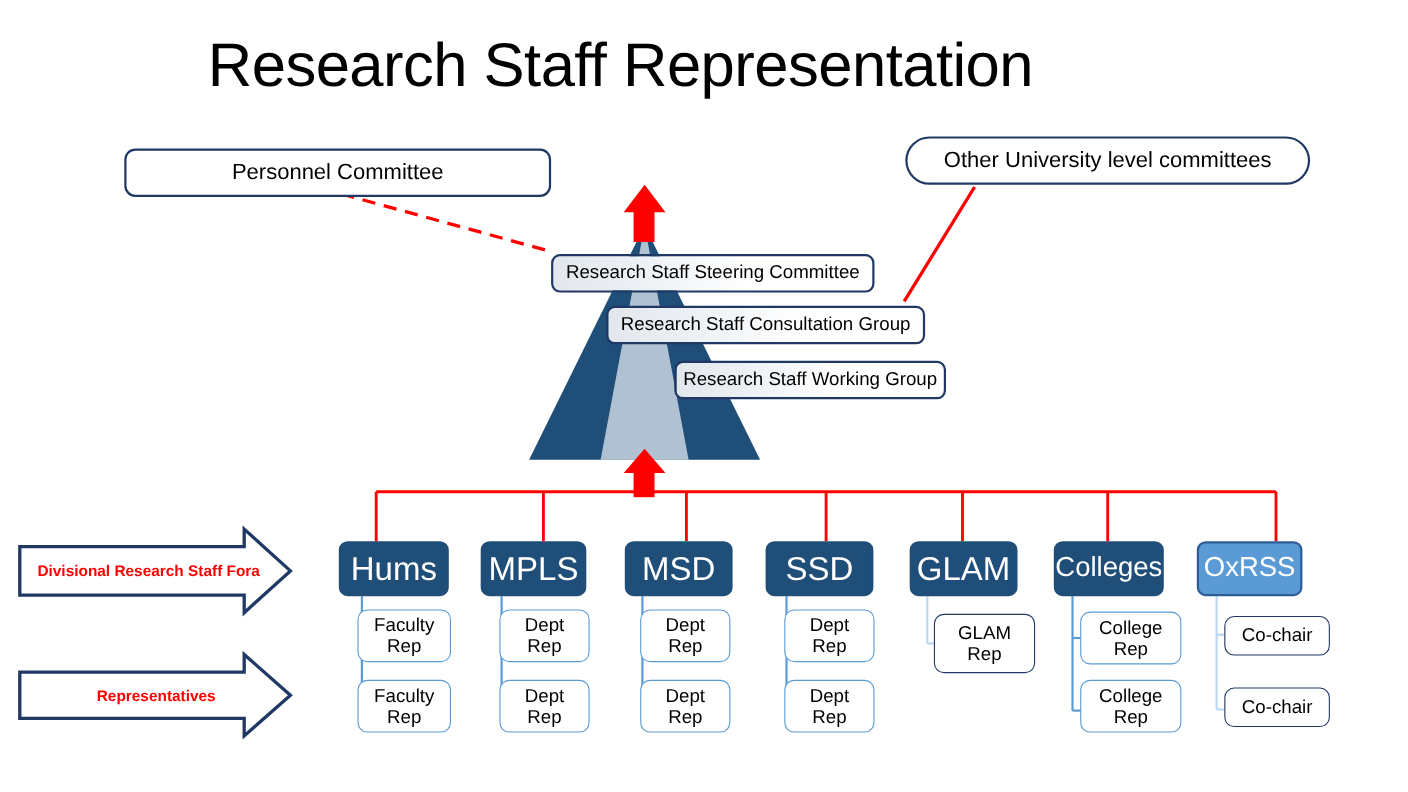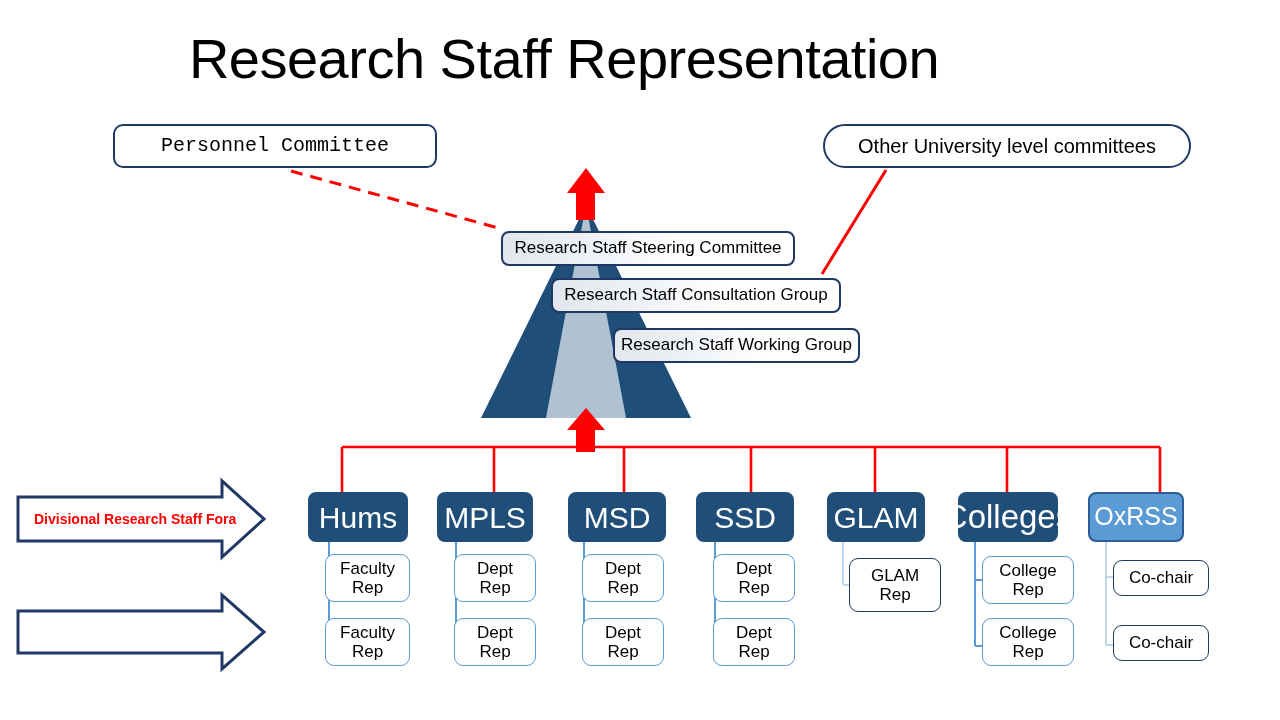--- a/index.html
+++ b/index.html
@@ -145,57 +145,60 @@
       <path d="M1106,542 L1106,645"></path>
       <path d="M1106,577 L1114,577"></path>
       <path d="M1106,645 L1114,645"></path>
     </g>
 
     <polygon points="18,497 222,497 222,481 264,519 222,557 222,541 18,541" fill="#FFFFFF" stroke="#1F3864" stroke-width="3"></polygon>
 
     <polygon points="18,611 222,611 222,595 264,632 222,669 222,653 18,653" fill="#FFFFFF" stroke="#1F3864" stroke-width="3"></polygon>
   </svg>
 
-  <div class="box top-box" style="left:113px;top:124px;width:324px;font-family:Liberation Mono, monospace;">
+  <div class="box top-box" style="left:113px;top:135px;width:388px;">
     <span>Personnel Committee</span>
   </div>
   <div class="box top-box" style="left:823px;top:124px;width:368px;border-radius:22px;">
     <span>Other University level committees</span>
   </div>
 
   <div class="box grp-box" style="left:501px;top:231px;width:294px;">
     <span>Research Staff Steering Committee</span>
   </div>
   <div class="box grp-box" style="left:551px;top:278px;width:290px;">
     <span>Research Staff Consultation Group</span>
   </div>
   <div class="box grp-box" style="left:613px;top:328px;width:247px;">
     <span>Research Staff Working Group</span>
   </div>
 
   <div class="chev-label l1" style="left:22px;top:511px;width:240px;justify-content:flex-start;">
     <span>Divisional Research Staff Fora</span>
   </div>
+  <div class="chev-label l2" style="left:22px;top:624px;width:240px;justify-content:center;">
+    <span>Representatives</span>
+  </div>
 
   <div class="box div-box" style="left:308px;top:492px;width:100px;">
     <span>Hums</span>
   </div>
   <div class="box div-box" style="left:437px;top:492px;width:96px;">
     <span>MPLS</span>
   </div>
   <div class="box div-box" style="left:568px;top:492px;width:98px;">
     <span>MSD</span>
   </div>
   <div class="box div-box" style="left:696px;top:492px;width:98px;">
     <span>SSD</span>
   </div>
   <div class="box div-box" style="left:827px;top:492px;width:98px;">
     <span>GLAM</span>
   </div>
-  <div class="box div-box" style="left:958px;top:492px;width:100px;font-size:33px;">
+  <div class="box div-box" style="left:958px;top:492px;width:100px;font-size:25px;">
     <span>Colleges</span>
   </div>
   <div class="box div-box oxrss" style="left:1088px;top:492px;width:96px;font-size:25px;">
     <span>OxRSS</span>
   </div>
 
   <div class="box rep-box" style="left:325px;top:554px;width:85px;height:48px;">
     <span>Faculty</span>
     <span>Rep</span>
   </div>

